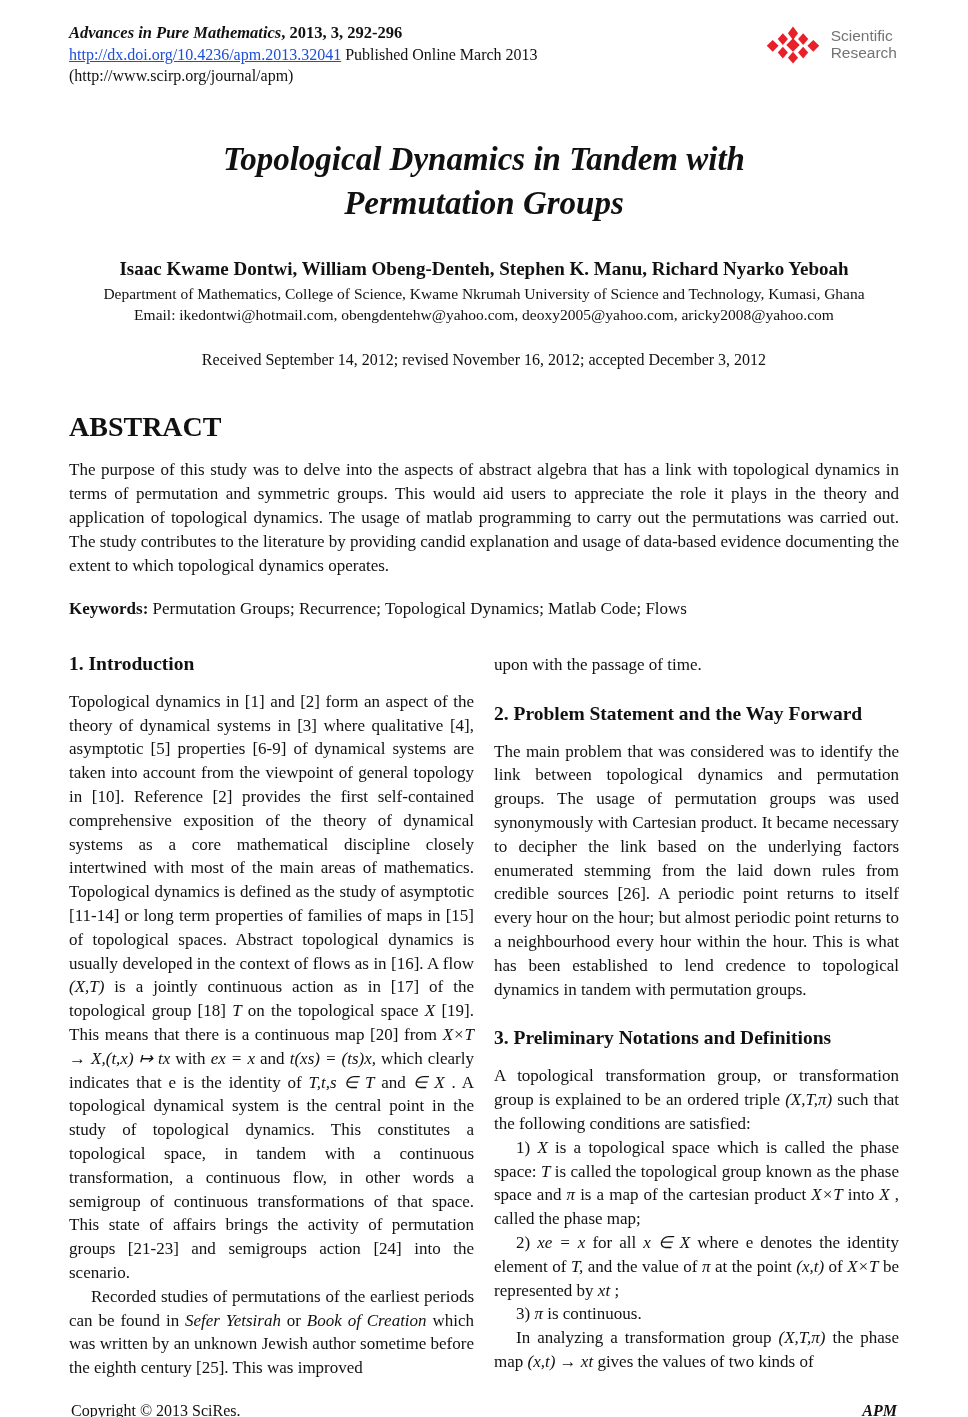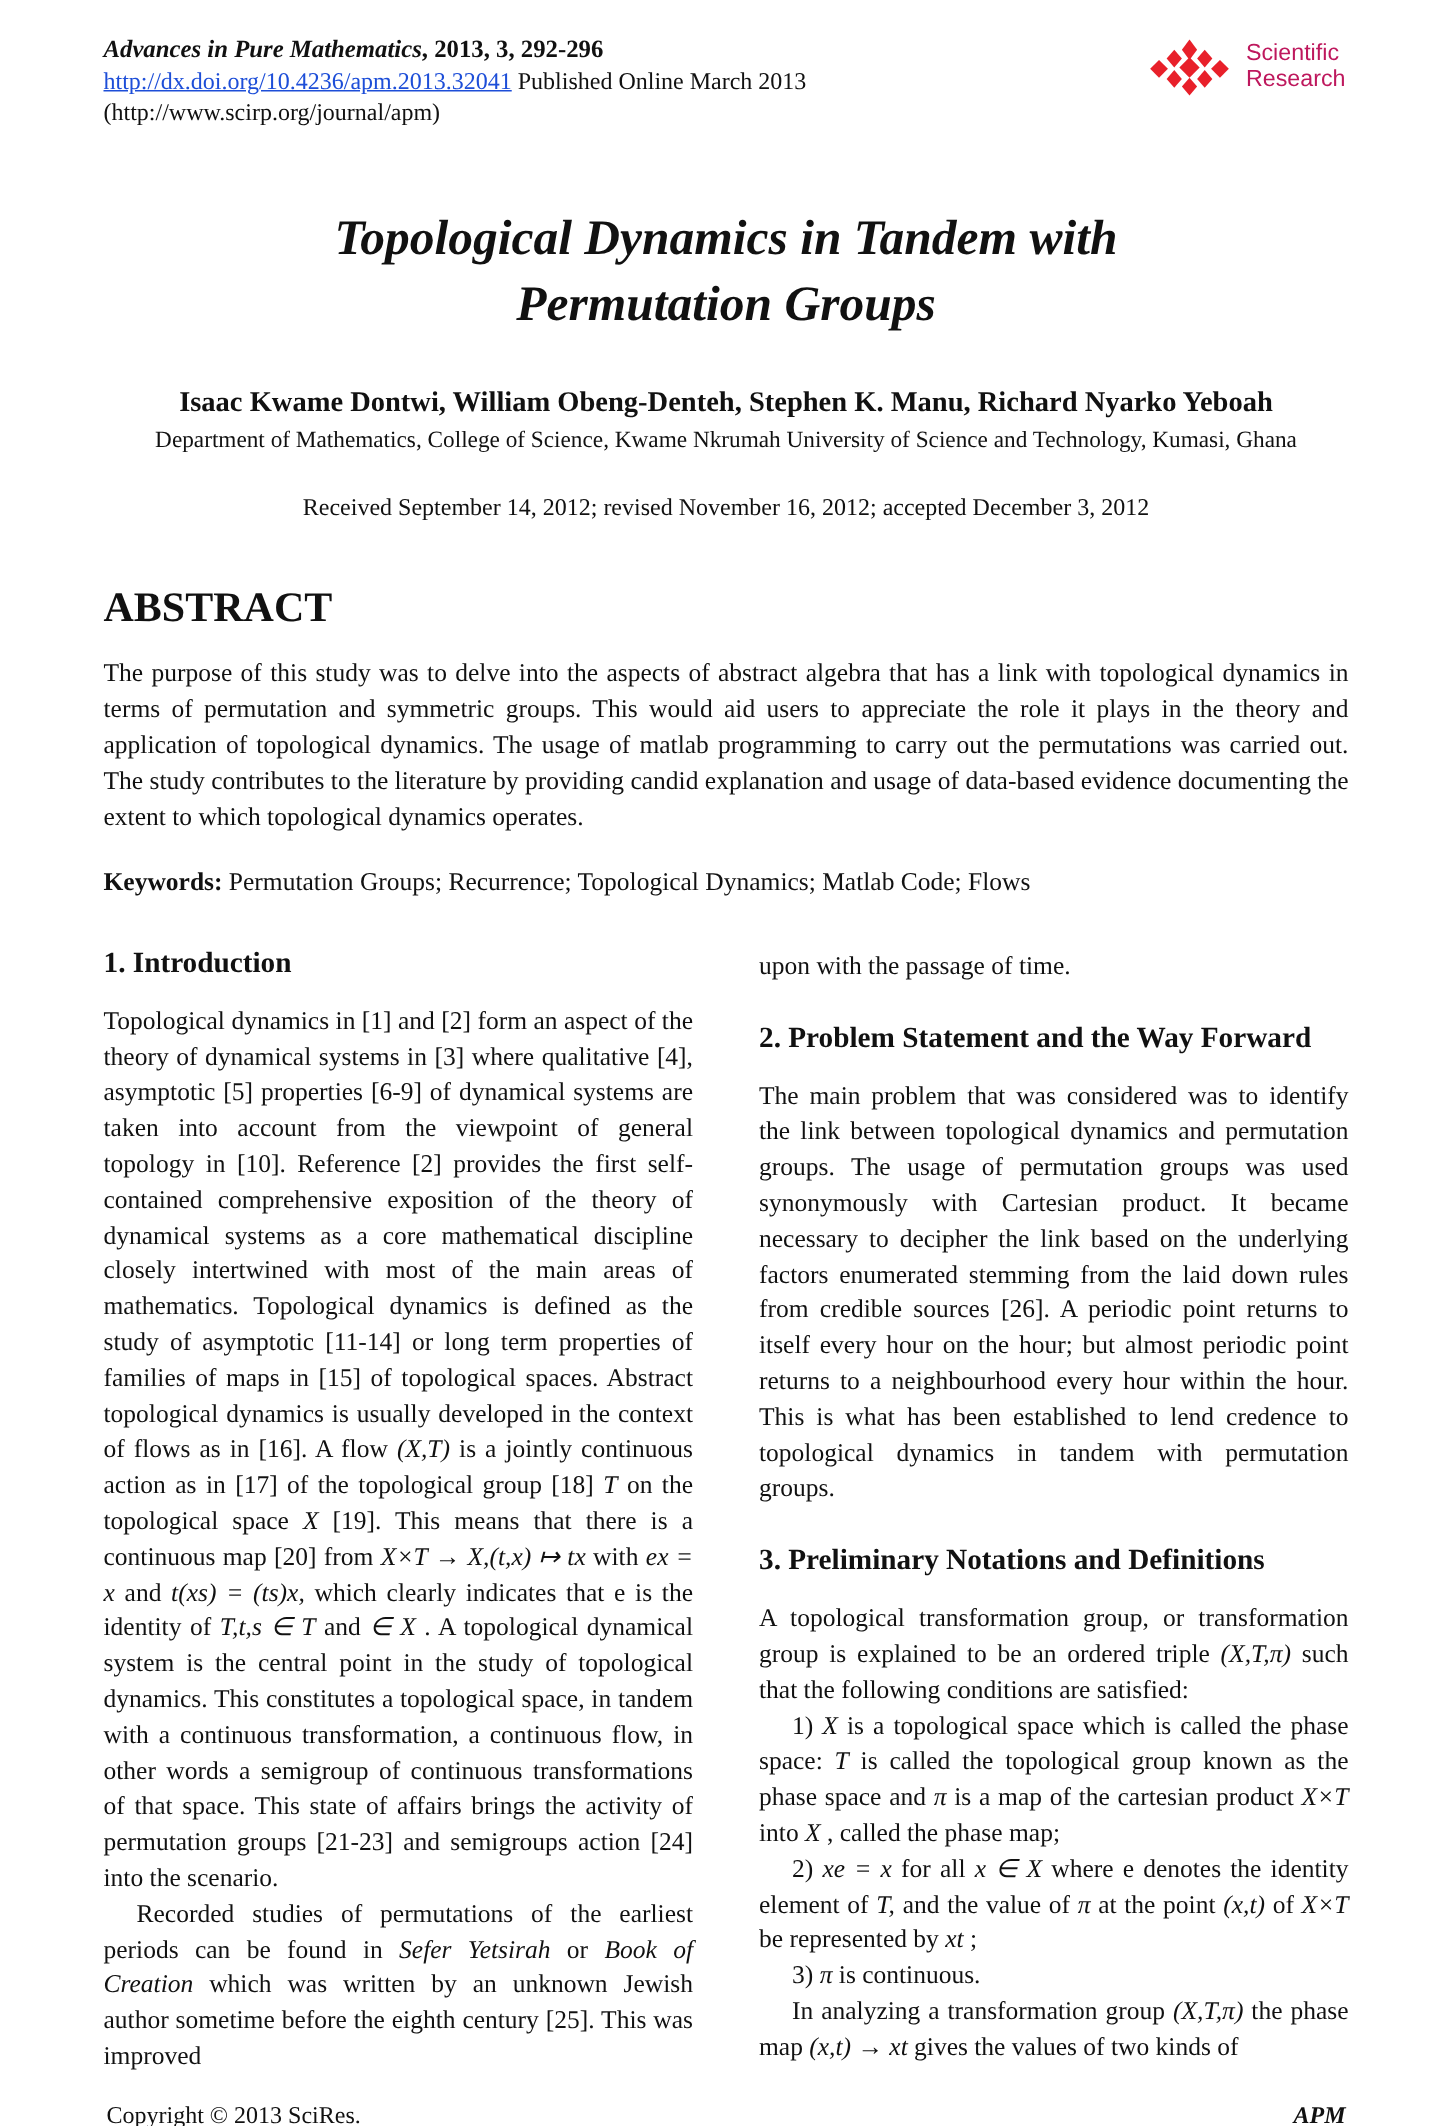--- a/index.html
+++ b/index.html
@@ -11,40 +11,40 @@
   }
 
   
   .hdr { display:flex; justify-content:space-between; align-items:flex-start; }
   .hdr-left { font-size:16.5px; line-height:1.28; }
   .journal-name { font-weight:bold; font-style:italic; }
   .cite-rest { font-weight:bold; }
   .hdr-line2 { font-size:16px; margin-top:2px; }
   .doi { color:#1d4ed8; text-decoration:underline; }
   .logo { display:flex; align-items:center; gap:5px; margin-right:2px; margin-top:1px; }
-  .logo-text { font-family:"Liberation Sans", sans-serif; font-size:15.5px; line-height:1.08; color:#be185d; }
+  .logo-text { font-family:"Liberation Sans", sans-serif; font-size:15.5px; line-height:1.08; color:#737373; }
 
   
   h1.title {
     margin:52px auto 0 auto; max-width:640px; text-align:center;
     font-size:33px; line-height:1.33; font-weight:bold;font-style:italic;
   }
   .authors { margin-top:32px; text-align:center; font-size:19px; font-weight:bold; }
   .affil   { margin-top:5px;  text-align:center; font-size:15.5px; }
   .email   { margin-top:3px;  text-align:center; font-size:15.5px; }
   .received{ margin-top:27px; text-align:center; font-size:16px; }
 
   
   .abs-h { margin-top:42px; font-size:28px; font-weight:bold; }
   .abs-body { margin-top:15px; font-size:17px; line-height:24px; text-align:justify; }
   .keywords { margin-top:21px; font-size:17px; }
   .keywords b { font-weight:bold; }
 
   
-  .cols { display:flex; gap:44px; margin-top:34px; }
+  .cols { display:flex; gap:20px; margin-top:34px; }
   .col { width:463px; }
   .col h3 { font-size:19.5px; font-weight:bold; margin:26px 0 15px 0; }
   .col h3.first { margin-top:0; }
   .col p { font-size:17px; line-height:23.8px; text-align:justify; }
   .col p.indent { text-indent:22px; }
   .ri { font-style:italic; }
 
   
   .footer {
     position:absolute; left:5px; right:5px; top:1390px;
@@ -80,20 +80,21 @@
         <div>Scientific</div>
         <div>Research</div>
       </div>
     </div>
   </div>
 
   <h1 class="title">Topological Dynamics in Tandem with Permutation Groups</h1>
 
   <div class="authors">Isaac Kwame Dontwi, William Obeng-Denteh, Stephen K. Manu, Richard Nyarko Yeboah</div>
   <div class="affil">Department of Mathematics, College of Science, Kwame Nkrumah University of Science and Technology, Kumasi, Ghana</div>
+  <div class="email">Email: ikedontwi@hotmail.com, obengdentehw@yahoo.com, deoxy2005@yahoo.com, aricky2008@yahoo.com</div>
   <div class="received">Received September 14, 2012; revised November 16, 2012; accepted December 3, 2012</div>
 
   <h2 class="abs-h">ABSTRACT</h2>
   <p class="abs-body">The purpose of this study was to delve into the aspects of abstract algebra that has a link with topological dynamics in terms of permutation and symmetric groups. This would aid users to appreciate the role it plays in the theory and application of topological dynamics. The usage of matlab programming to carry out the permutations was carried out. The study contributes to the literature by providing candid explanation and usage of data-based evidence documenting the extent to which topological dynamics operates.</p>
   <p class="keywords"><b>Keywords:</b><span> Permutation Groups; Recurrence; Topological Dynamics; Matlab Code; Flows</span></p>
 
   <div class="cols">
     <div class="col">
       <h3 class="first">1. Introduction</h3>
       <p><span>Topological dynamics in [1] and [2] form an aspect of the theory of dynamical systems in [3] where qualitative [4], asymptotic [5] properties [6-9] of dynamical systems are taken into account from the viewpoint of general topology in [10]. Reference [2] provides the first self-contained comprehensive exposition of the theory of dynamical systems as a core mathematical discipline closely intertwined with most of the main areas of mathematics. Topological dynamics is defined as the study of asymptotic [11-14] or long term properties of families of maps in [15] of topological spaces. Abstract topological dynamics is usually developed in the context of flows as in [16]. A flow </span><span class="ri">(X,T)</span><span> is a jointly continuous action as in [17] of the topological group [18] </span><span class="ri">T</span><span> on the topological space </span><span class="ri">X</span><span> [19]. This means that there is a continuous map [20] from </span><span class="ri">X×T → X,(t,x) ↦ tx</span><span> with </span><span class="ri">ex = x</span><span> and </span><span class="ri">t(xs) = (ts)x,</span><span> which clearly indicates that e is the identity of </span><span class="ri">T,t,s ∈ T</span><span> and </span><span class="ri">∈ X</span><span> . A topological dynamical system is the central point in the study of topological dynamics. This constitutes a topological space, in tandem with a continuous transformation, a continuous flow, in other words a semigroup of continuous transformations of that space. This state of affairs brings the activity of permutation groups [21-23] and semigroups action [24] into the scenario.</span></p>

